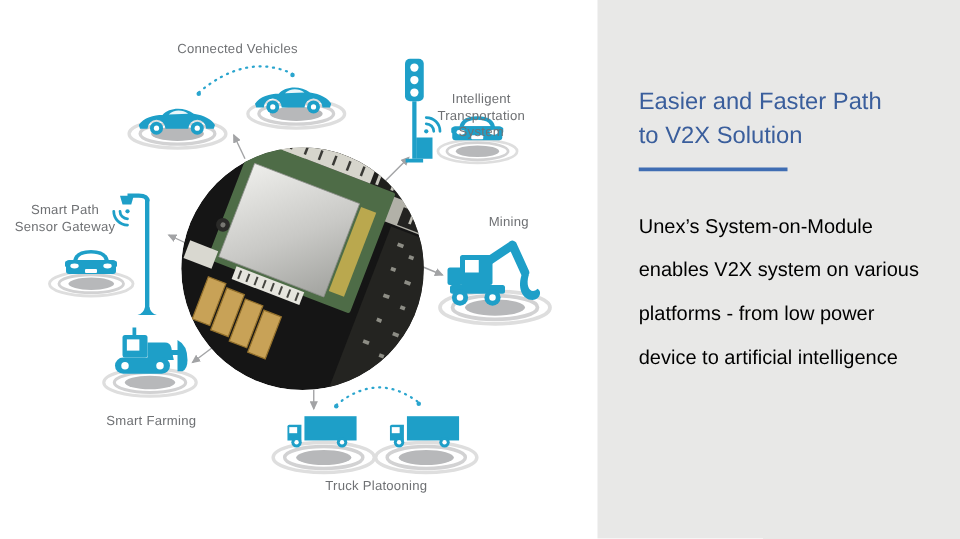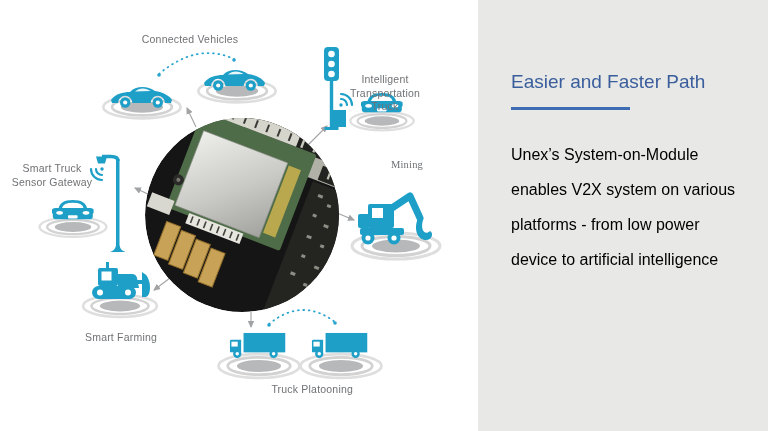--- a/index.html
+++ b/index.html
@@ -9,22 +9,22 @@
   }
   
   .diagram { position:absolute; left:0; top:0; width:466px; height:431px; }
   .diagram svg { position:absolute; left:0; top:0; }
   .dlabel {
     position:absolute; color:#6f7174; font-size:10.5px; line-height:13.5px;
     text-align:center; letter-spacing:0.2px;
   }
   .lbl-cv   { left:137px; top:33px;  width:106px; }
   .lbl-its  { left:344px; top:42px;  width:82px;margin-top:31px;  }
-  .lbl-min  { left:376px; top:158px; width:62px;font-family:Liberation Serif, serif;  }
-  .lbl-tp   { left:249px; top:383px; width:104px;text-align:right; }
+  .lbl-min  { left:376px; top:172px; width:62px;  }
+  .lbl-tp   { left:249px; top:383px; width:104px; }
   .lbl-sf   { left:79px;  top:331px; width:84px;  }
   .lbl-sc   { left:4px;   top:162px; width:96px;  }
   
   .panel {
     position:absolute; right:0; top:0; width:290px; height:431px;
     background:#e8e8e7; box-sizing:border-box; padding:68px 18px 0 33px;
   }
   .heading { color:#3a5e9c; font-size:19px; line-height:27px; font-weight:400; }
   .heading div { white-space:nowrap; }
   .divider { width:119px; height:3px; background:#3f6db3; margin-top:12px; }
@@ -269,38 +269,39 @@
           </g>
         </g>
       </g>
     </svg>
 
     <div class="dlabel lbl-cv">Connected Vehicles</div>
 
     <div class="dlabel lbl-its">
       <div>Intelligent</div>
       <div>Transportation</div>
-      <div>Truck</div>
+      <div>System</div>
     </div>
 
     <div class="dlabel lbl-min">Mining</div>
 
     <div class="dlabel lbl-tp">Truck Platooning</div>
 
     <div class="dlabel lbl-sf">Smart Farming</div>
 
     <div class="dlabel lbl-sc">
-      <div>Smart Truck</div>
+      <div>Smart Path</div>
       <div>Sensor Gateway</div>
     </div>
   </div>
 
   <div class="panel">
     <div class="heading">
       <div>Easier and Faster Path</div>
+      <div>to V2X Solution</div>
     </div>
     <div class="divider"></div>
     <div class="bodytext">
       <div>Unex’s System-on-Module</div>
       <div>enables V2X system on various</div>
       <div>platforms - from low power</div>
       <div>device to artificial intelligence</div>
     </div>
   </div>
 

